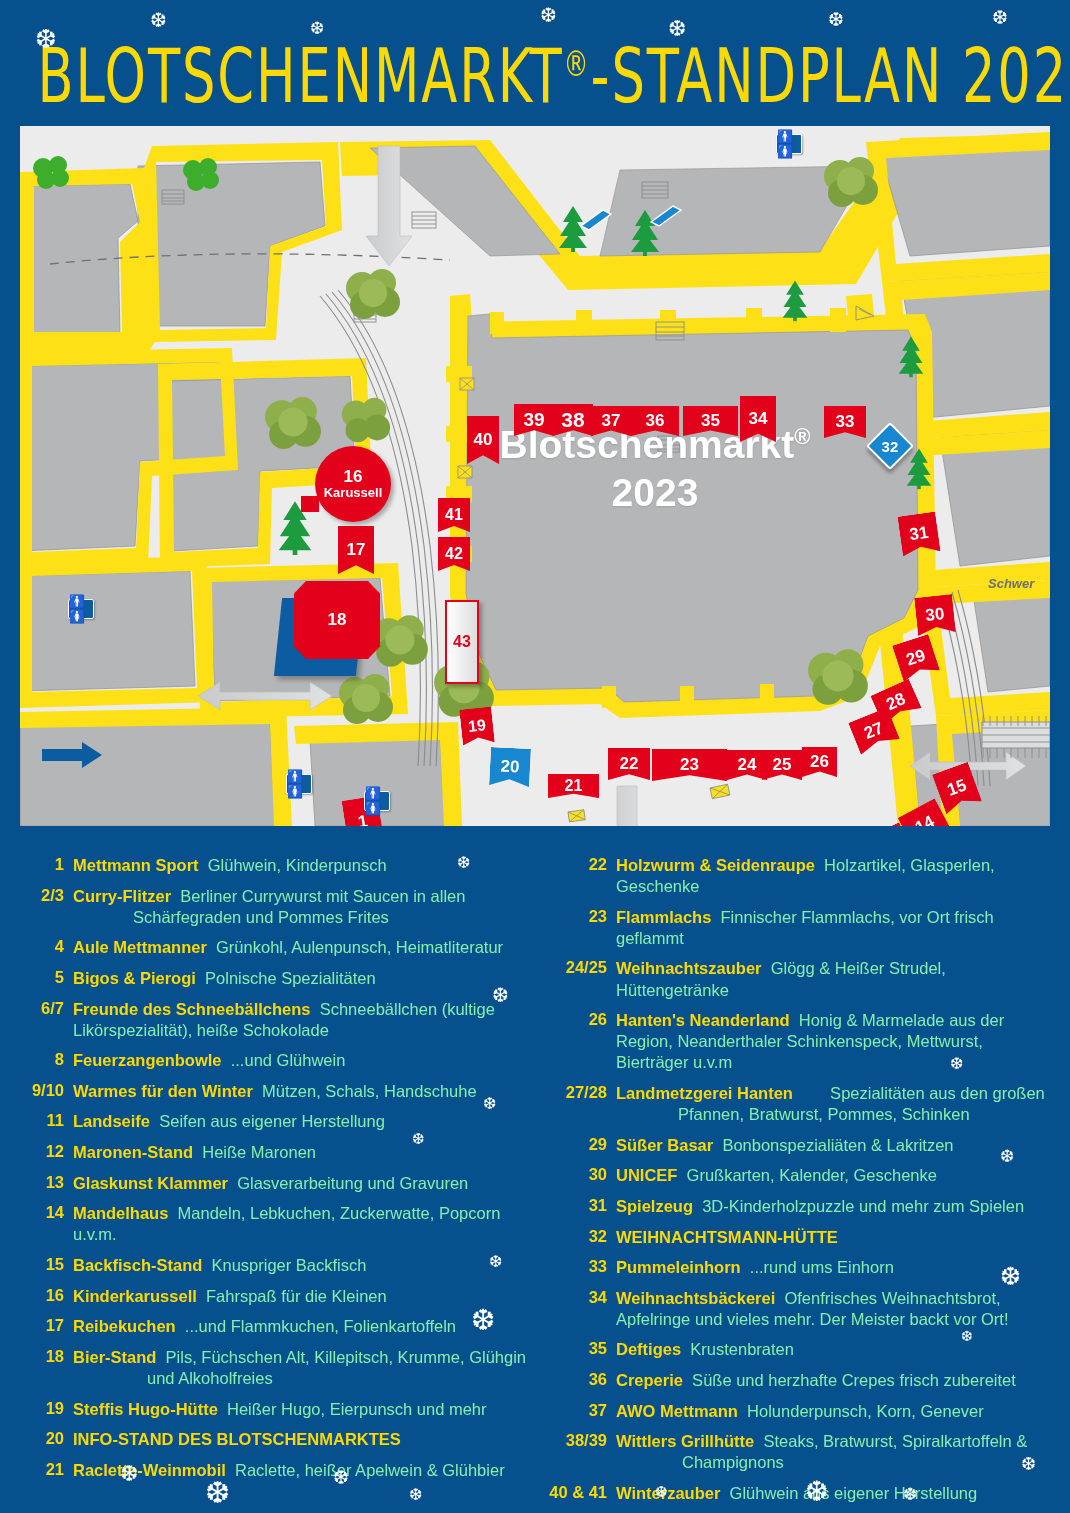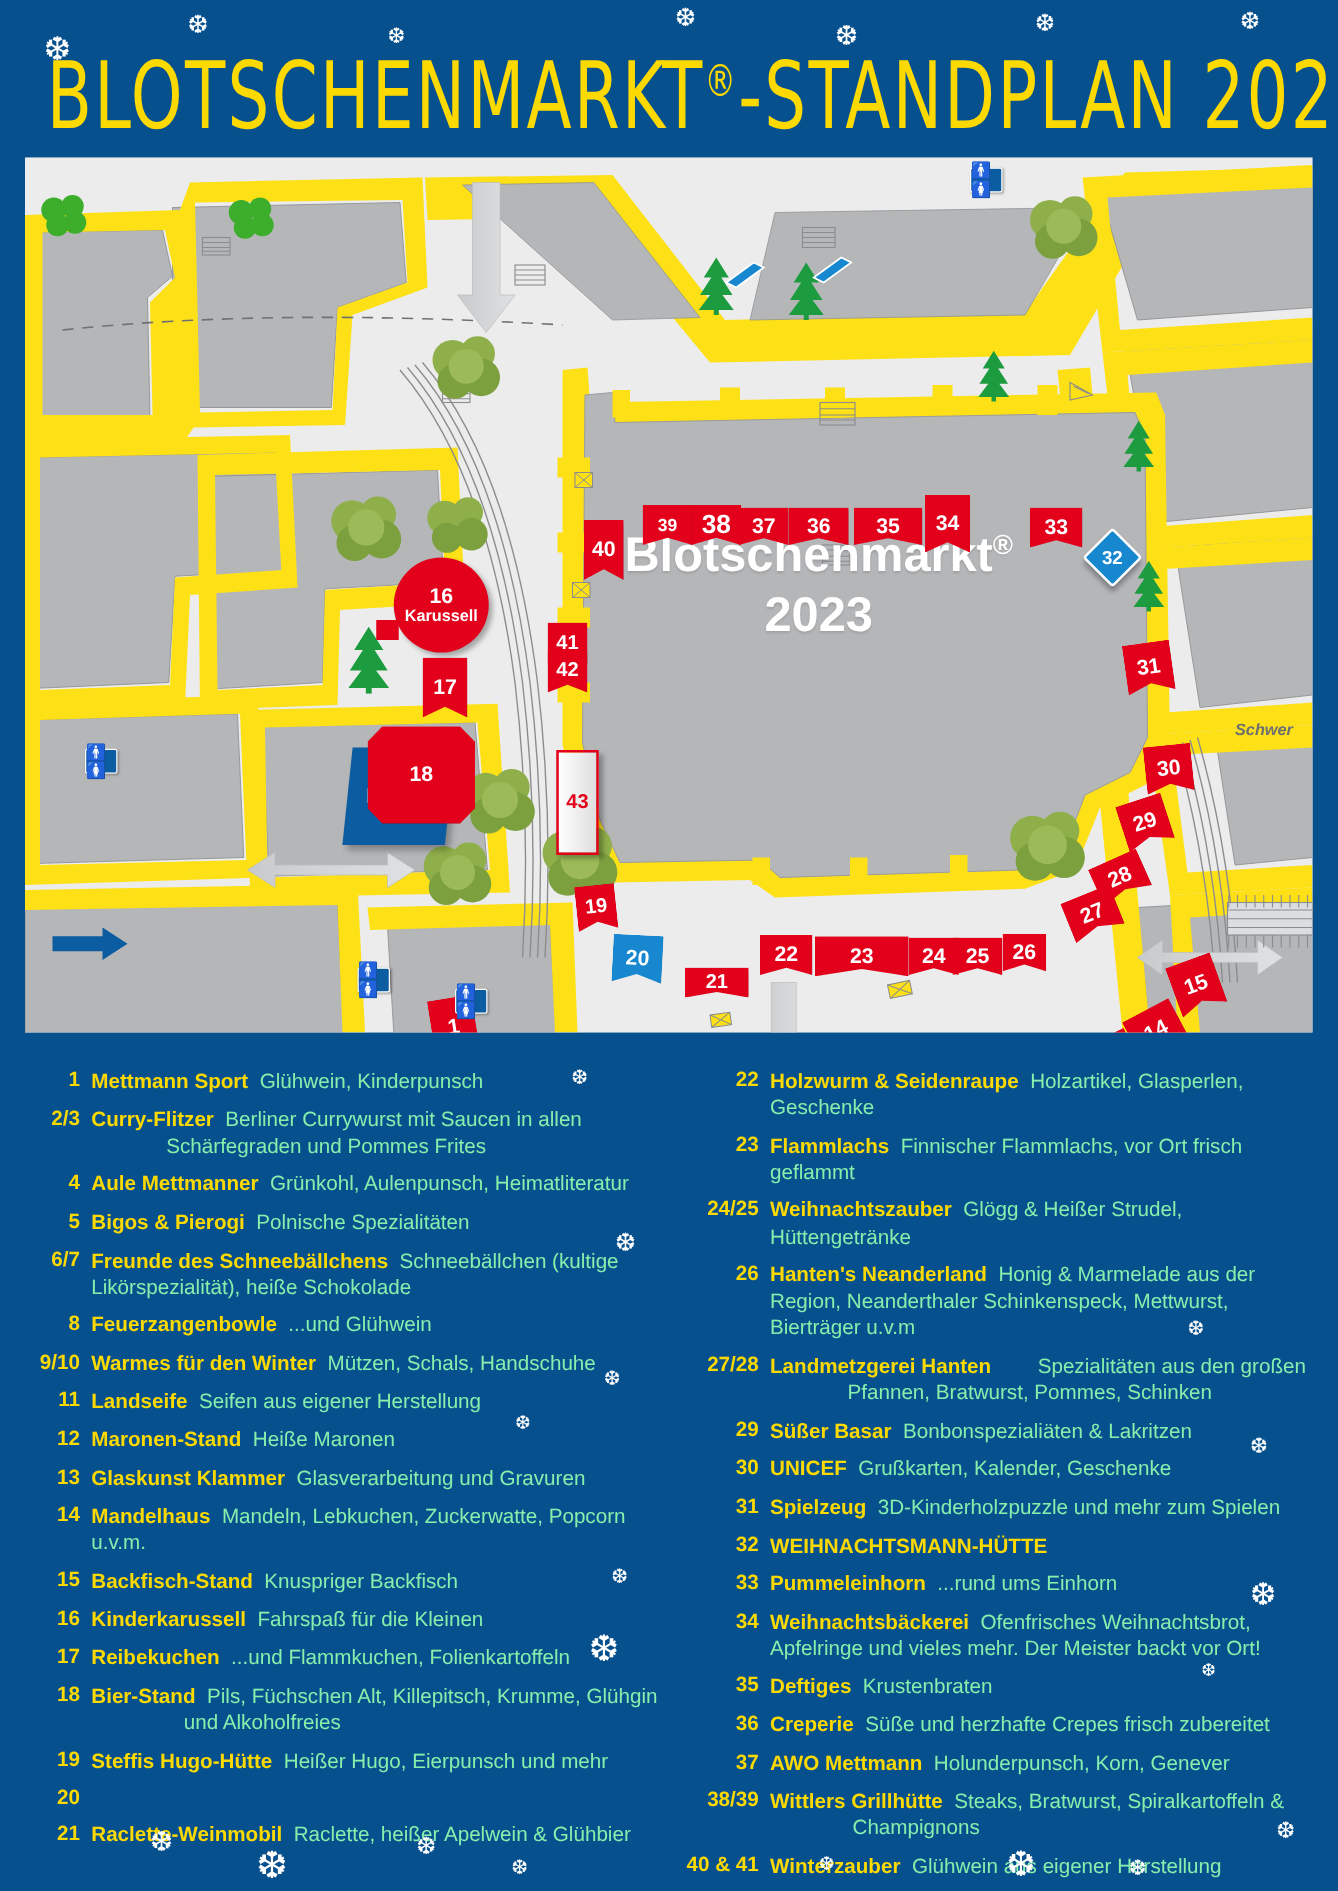--- a/index.html
+++ b/index.html
@@ -462,30 +462,30 @@
       </div>
       <div class="booth b-red notch" style="left: 611px; top: 280px; width: 48px; height: 30px; font-size: 17px;">
         <span>36</span>
       </div>
       <div class="booth b-red notch" style="left: 571px; top: 280px; width: 40px; height: 30px; font-size: 17px;">
         <span>37</span>
       </div>
       <div class="booth b-red notch" style="left: 533px; top: 278px; width: 40px; height: 32px; font-size: 21px;">
         <span>38</span>
       </div>
-      <div class="booth b-red notch" style="left: 494px; top: 278px; width: 40px; height: 32px; font-size: 14px;">
+      <div class="booth b-red notch" style="left: 494px; top: 278px; width: 40px; height: 32px; font-size: 19px;">
         <span>39</span>
       </div>
       <div class="booth b-red notch" style="left: 447px; top: 290px; width: 32px; height: 48px; font-size: 17px;">
         <span>40</span>
       </div>
       <div class="booth b-red notch" style="left: 418px; top: 372px; width: 32px; height: 34px; font-size: 16px;">
         <span>41</span>
       </div>
-      <div class="booth b-red notch" style="left: 418px; top: 394px; width: 32px; height: 34px; font-size: 16px;">
+      <div class="booth b-red notch" style="left: 418px; top: 411px; width: 32px; height: 34px; font-size: 16px;">
         <span>42</span>
       </div>
       <div class="booth b-white" style="left: 425px; top: 474px; width: 30px; height: 80px; font-size: 16px;">
         <span>43</span>
       </div>
     </div>
 </div>
 
 <div id="legend">
   <div class="legend-col" id="legend-col-left">
@@ -548,20 +548,21 @@
       <div class="legend-row">
         <div class="lg-num" style="min-width: 40px;">18</div>
         <div class="lg-body" style="text-indent: -74px; padding-left: 74px;"><span class="lg-name">Bier-Stand</span><span class="lg-desc" style="display: inline;">&nbsp;&nbsp;Pils, Füchschen Alt, Killepitsch, Krumme, Glühgin und Alkoholfreies</span></div>
       </div>
       <div class="legend-row">
         <div class="lg-num" style="min-width: 40px;">19</div>
         <div class="lg-body"><span class="lg-name">Steffis Hugo-Hütte</span><span class="lg-desc">&nbsp;&nbsp;Heißer Hugo, Eierpunsch und mehr</span></div>
       </div>
       <div class="legend-row">
         <div class="lg-num" style="min-width: 40px;">20</div>
+        <div class="lg-body"><span class="lg-name">INFO-STAND DES BLOTSCHENMARKTES</span></div>
       </div>
       <div class="legend-row">
         <div class="lg-num" style="min-width: 40px;">21</div>
         <div class="lg-body"><span class="lg-name">Raclette-Weinmobil</span><span class="lg-desc">&nbsp;&nbsp;Raclette, heißer Apelwein &amp; Glühbier</span></div>
       </div>
     </div>
   <div class="legend-col" id="legend-col-right">
       <div class="legend-row">
         <div class="lg-num" style="min-width: 62px;">22</div>
         <div class="lg-body"><span class="lg-name">Holzwurm &amp; Seidenraupe</span><span class="lg-desc">&nbsp;&nbsp;Holzartikel, Glasperlen, Geschenke</span></div>

